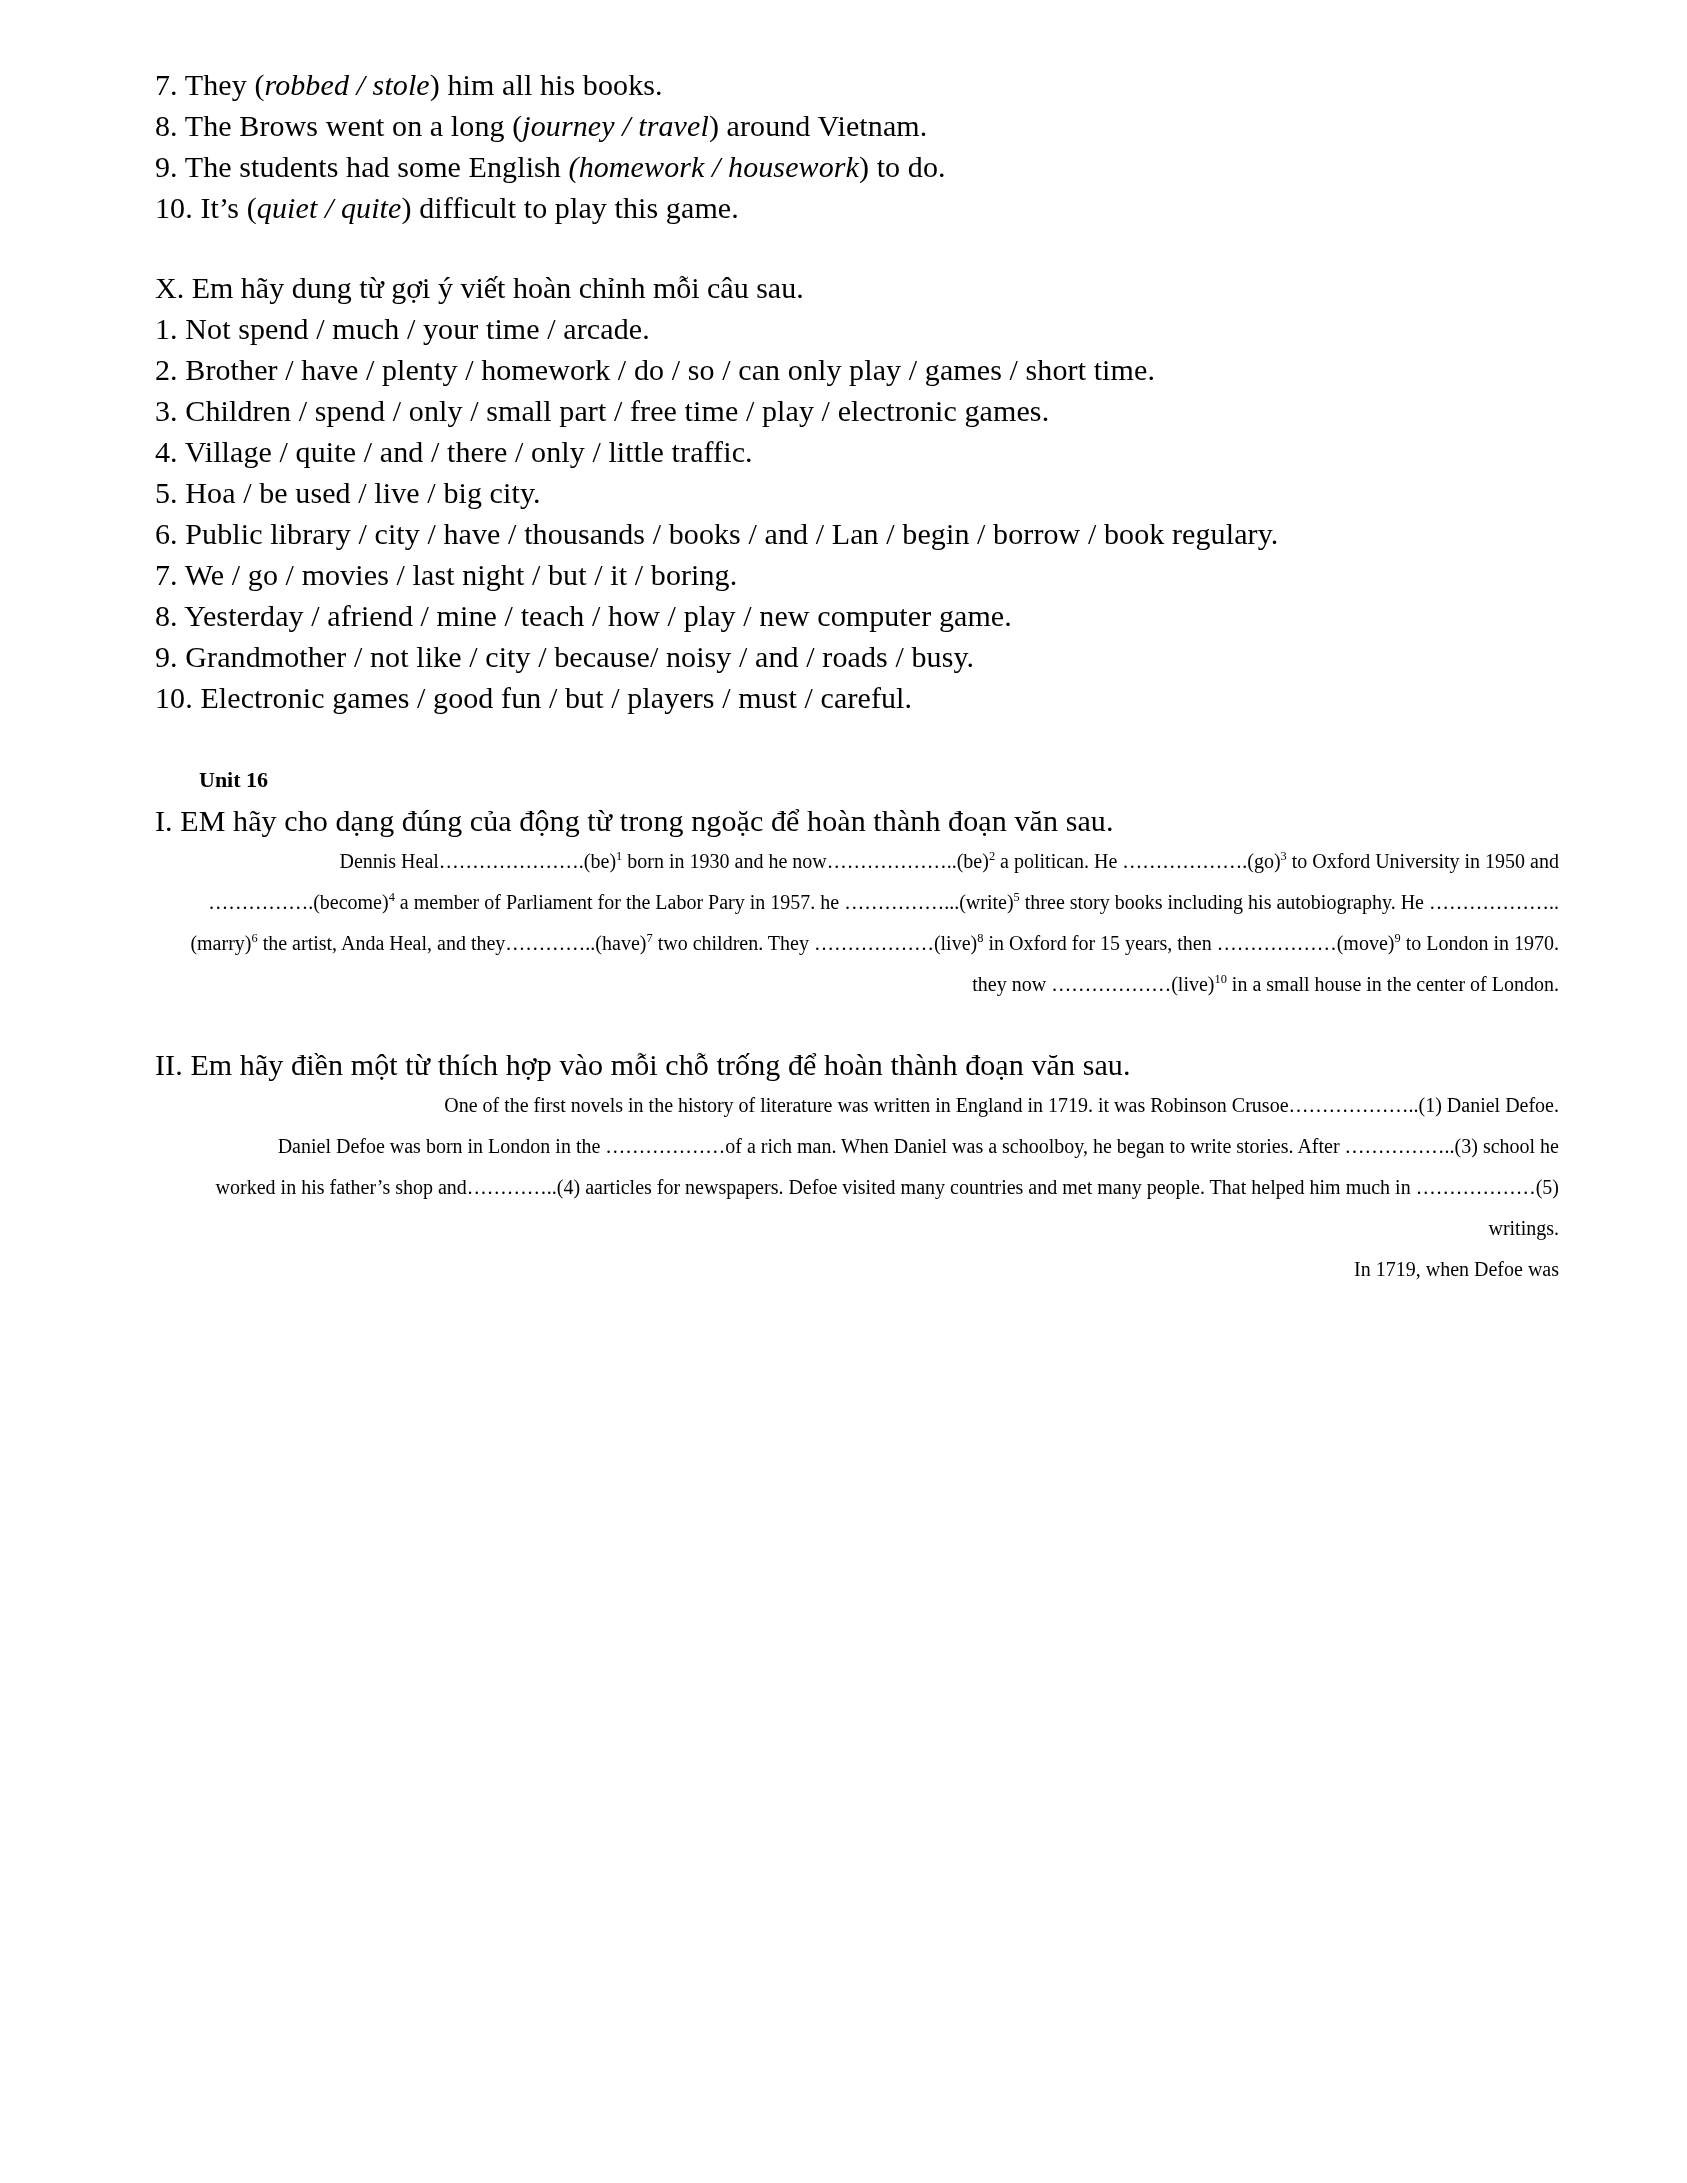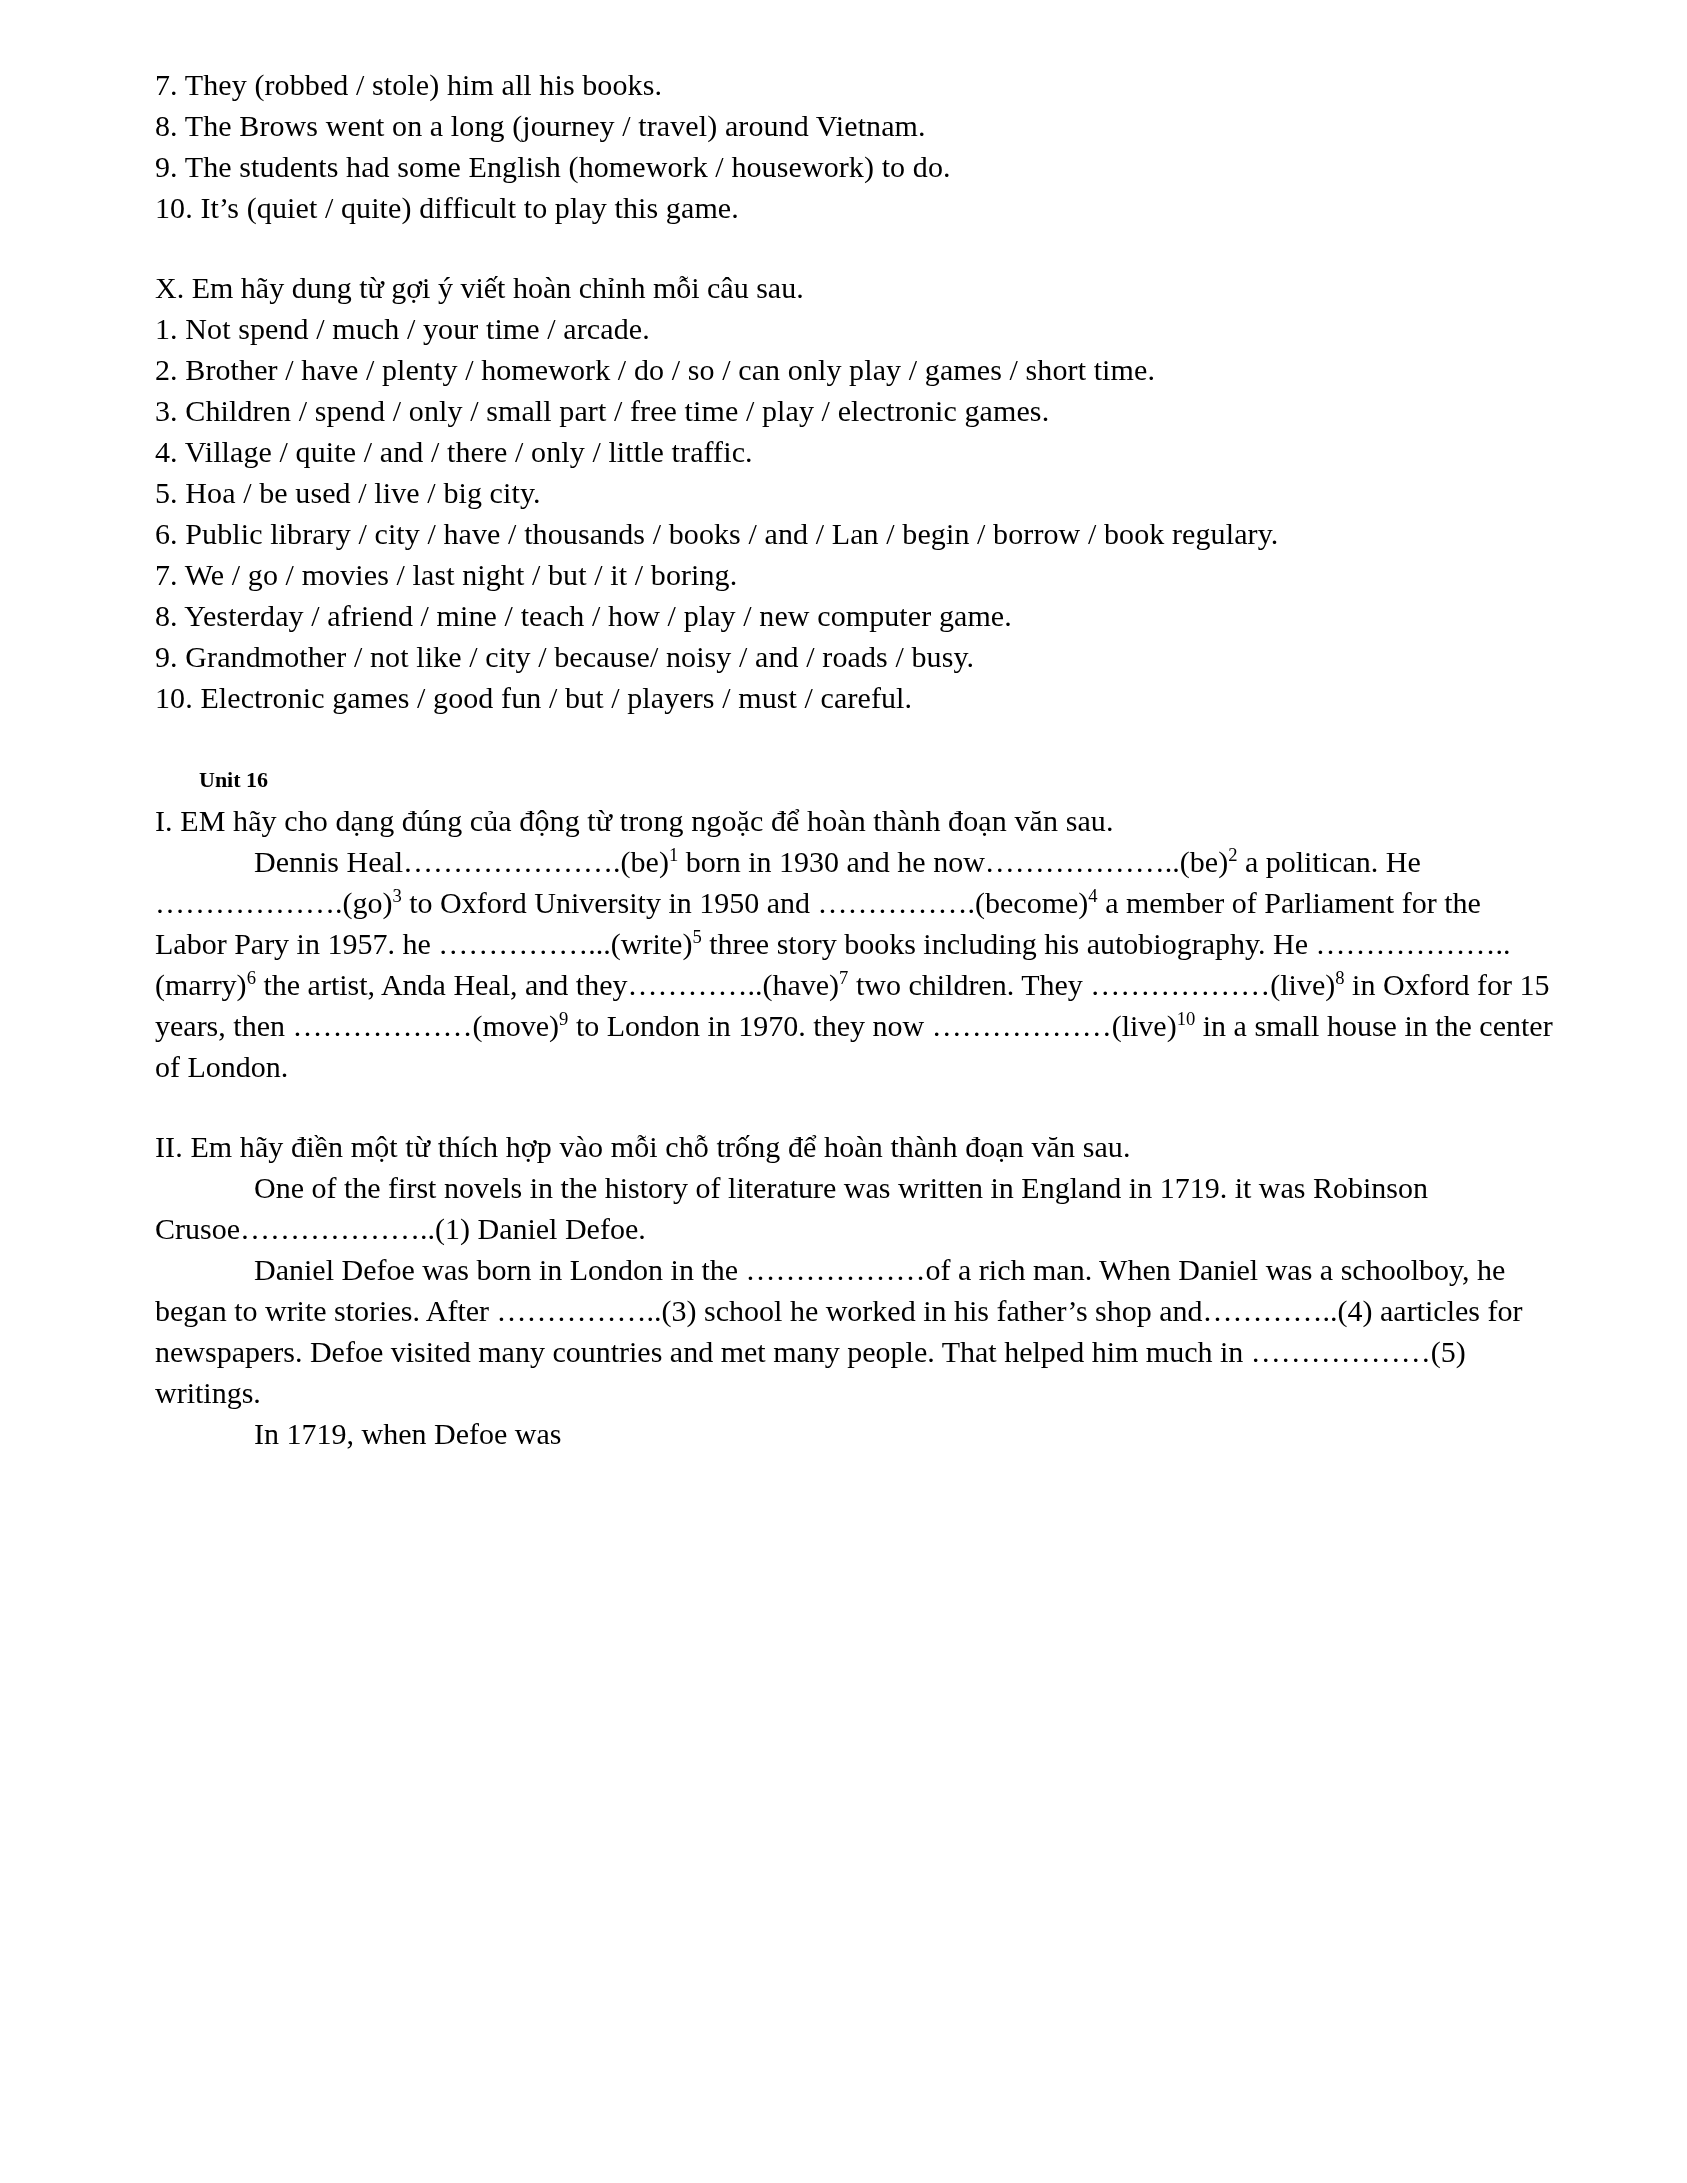--- a/index.html
+++ b/index.html
@@ -22,42 +22,43 @@
     padding: 64px 128px 0 155px;
     background: #ffffff;
   }
   .line {
     font-size: 30px;
     line-height: 41px;
     white-space: nowrap;
     letter-spacing: 0.1px;
   }
   .para {
-    font-size: 30px;
+    font-size: 20px;
     line-height: 41px;
-    text-align: left;
+    text-align: right;
   }
   .para .indent {
     display: inline-block;
     width: 99px;
   }
   .heading {
     font-size: 30px;
     line-height: 41px;
     font-weight: normal;
     white-space: nowrap;
   }
   .unit-heading {
     font-size: 22px;
     line-height: 41px;
     font-weight: bold;
     white-space: nowrap;
     margin-left: 44px;
   }
   .it {
+    font-style: italic;
     text-align: right;
   }
   .gap-before-heading {
     height: 39px;
   }
   .gap-small {
     height: 39px;
   }
   .gap-unit {
     height: 41px;

